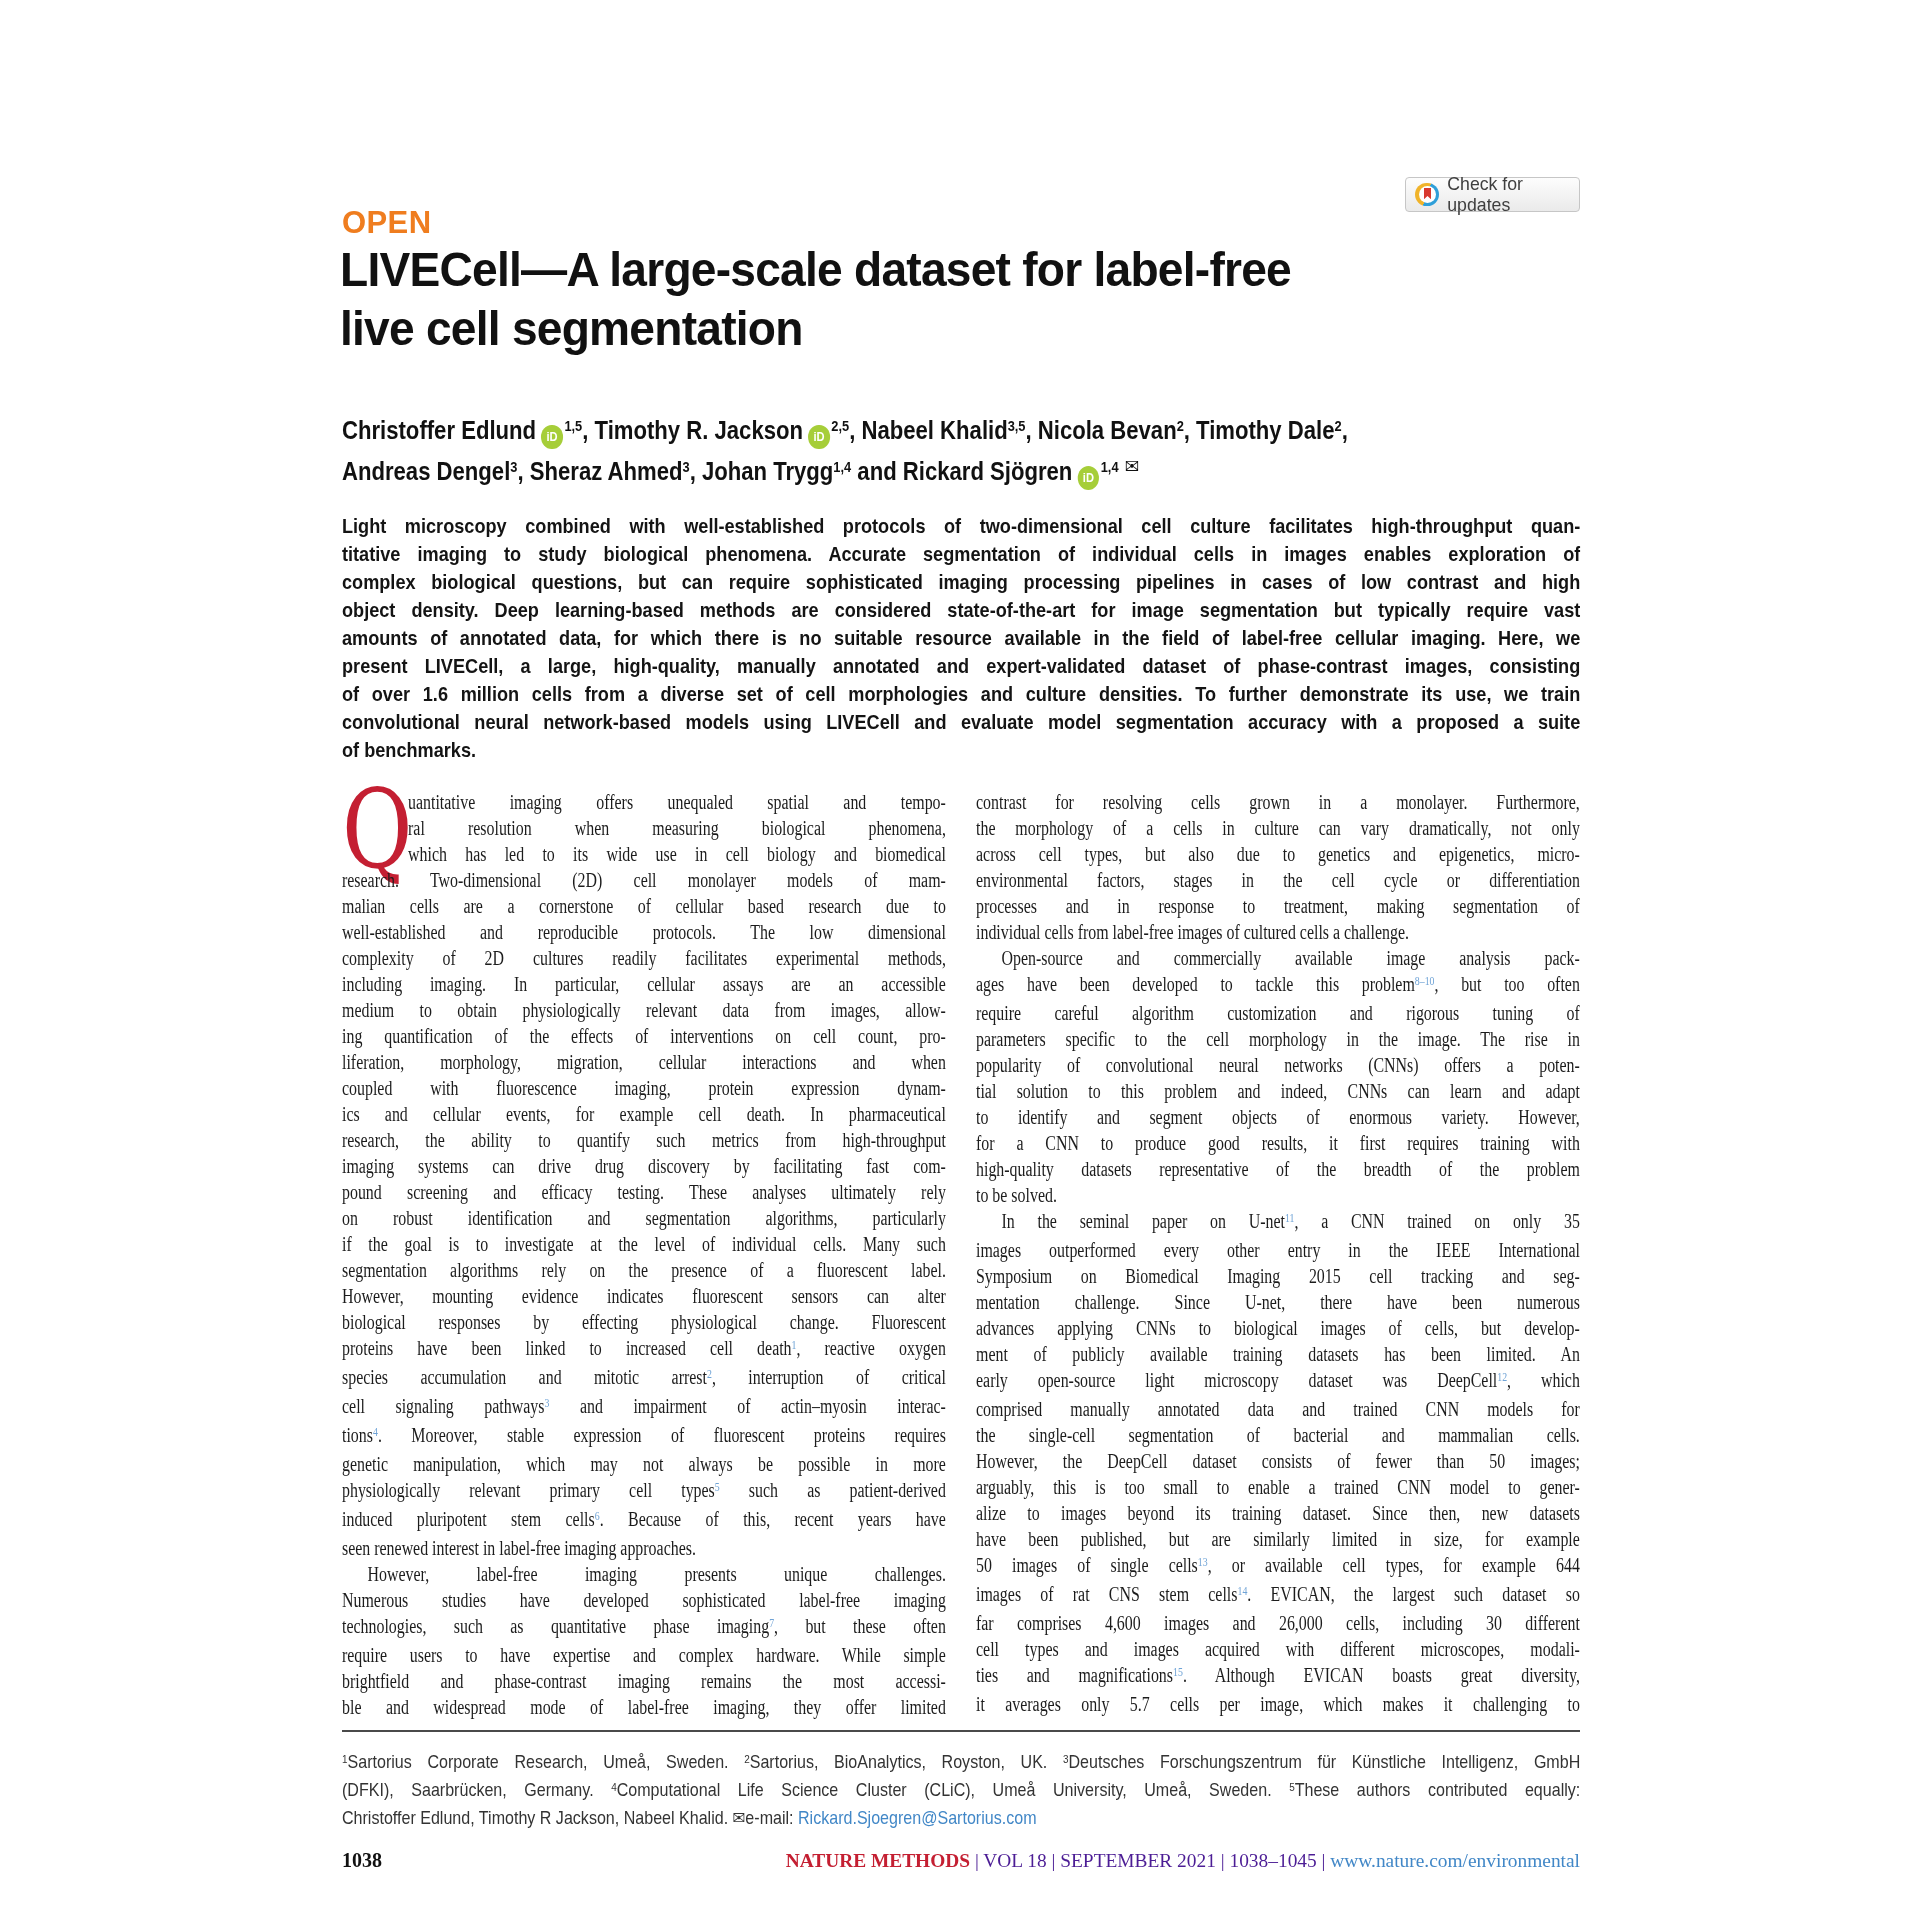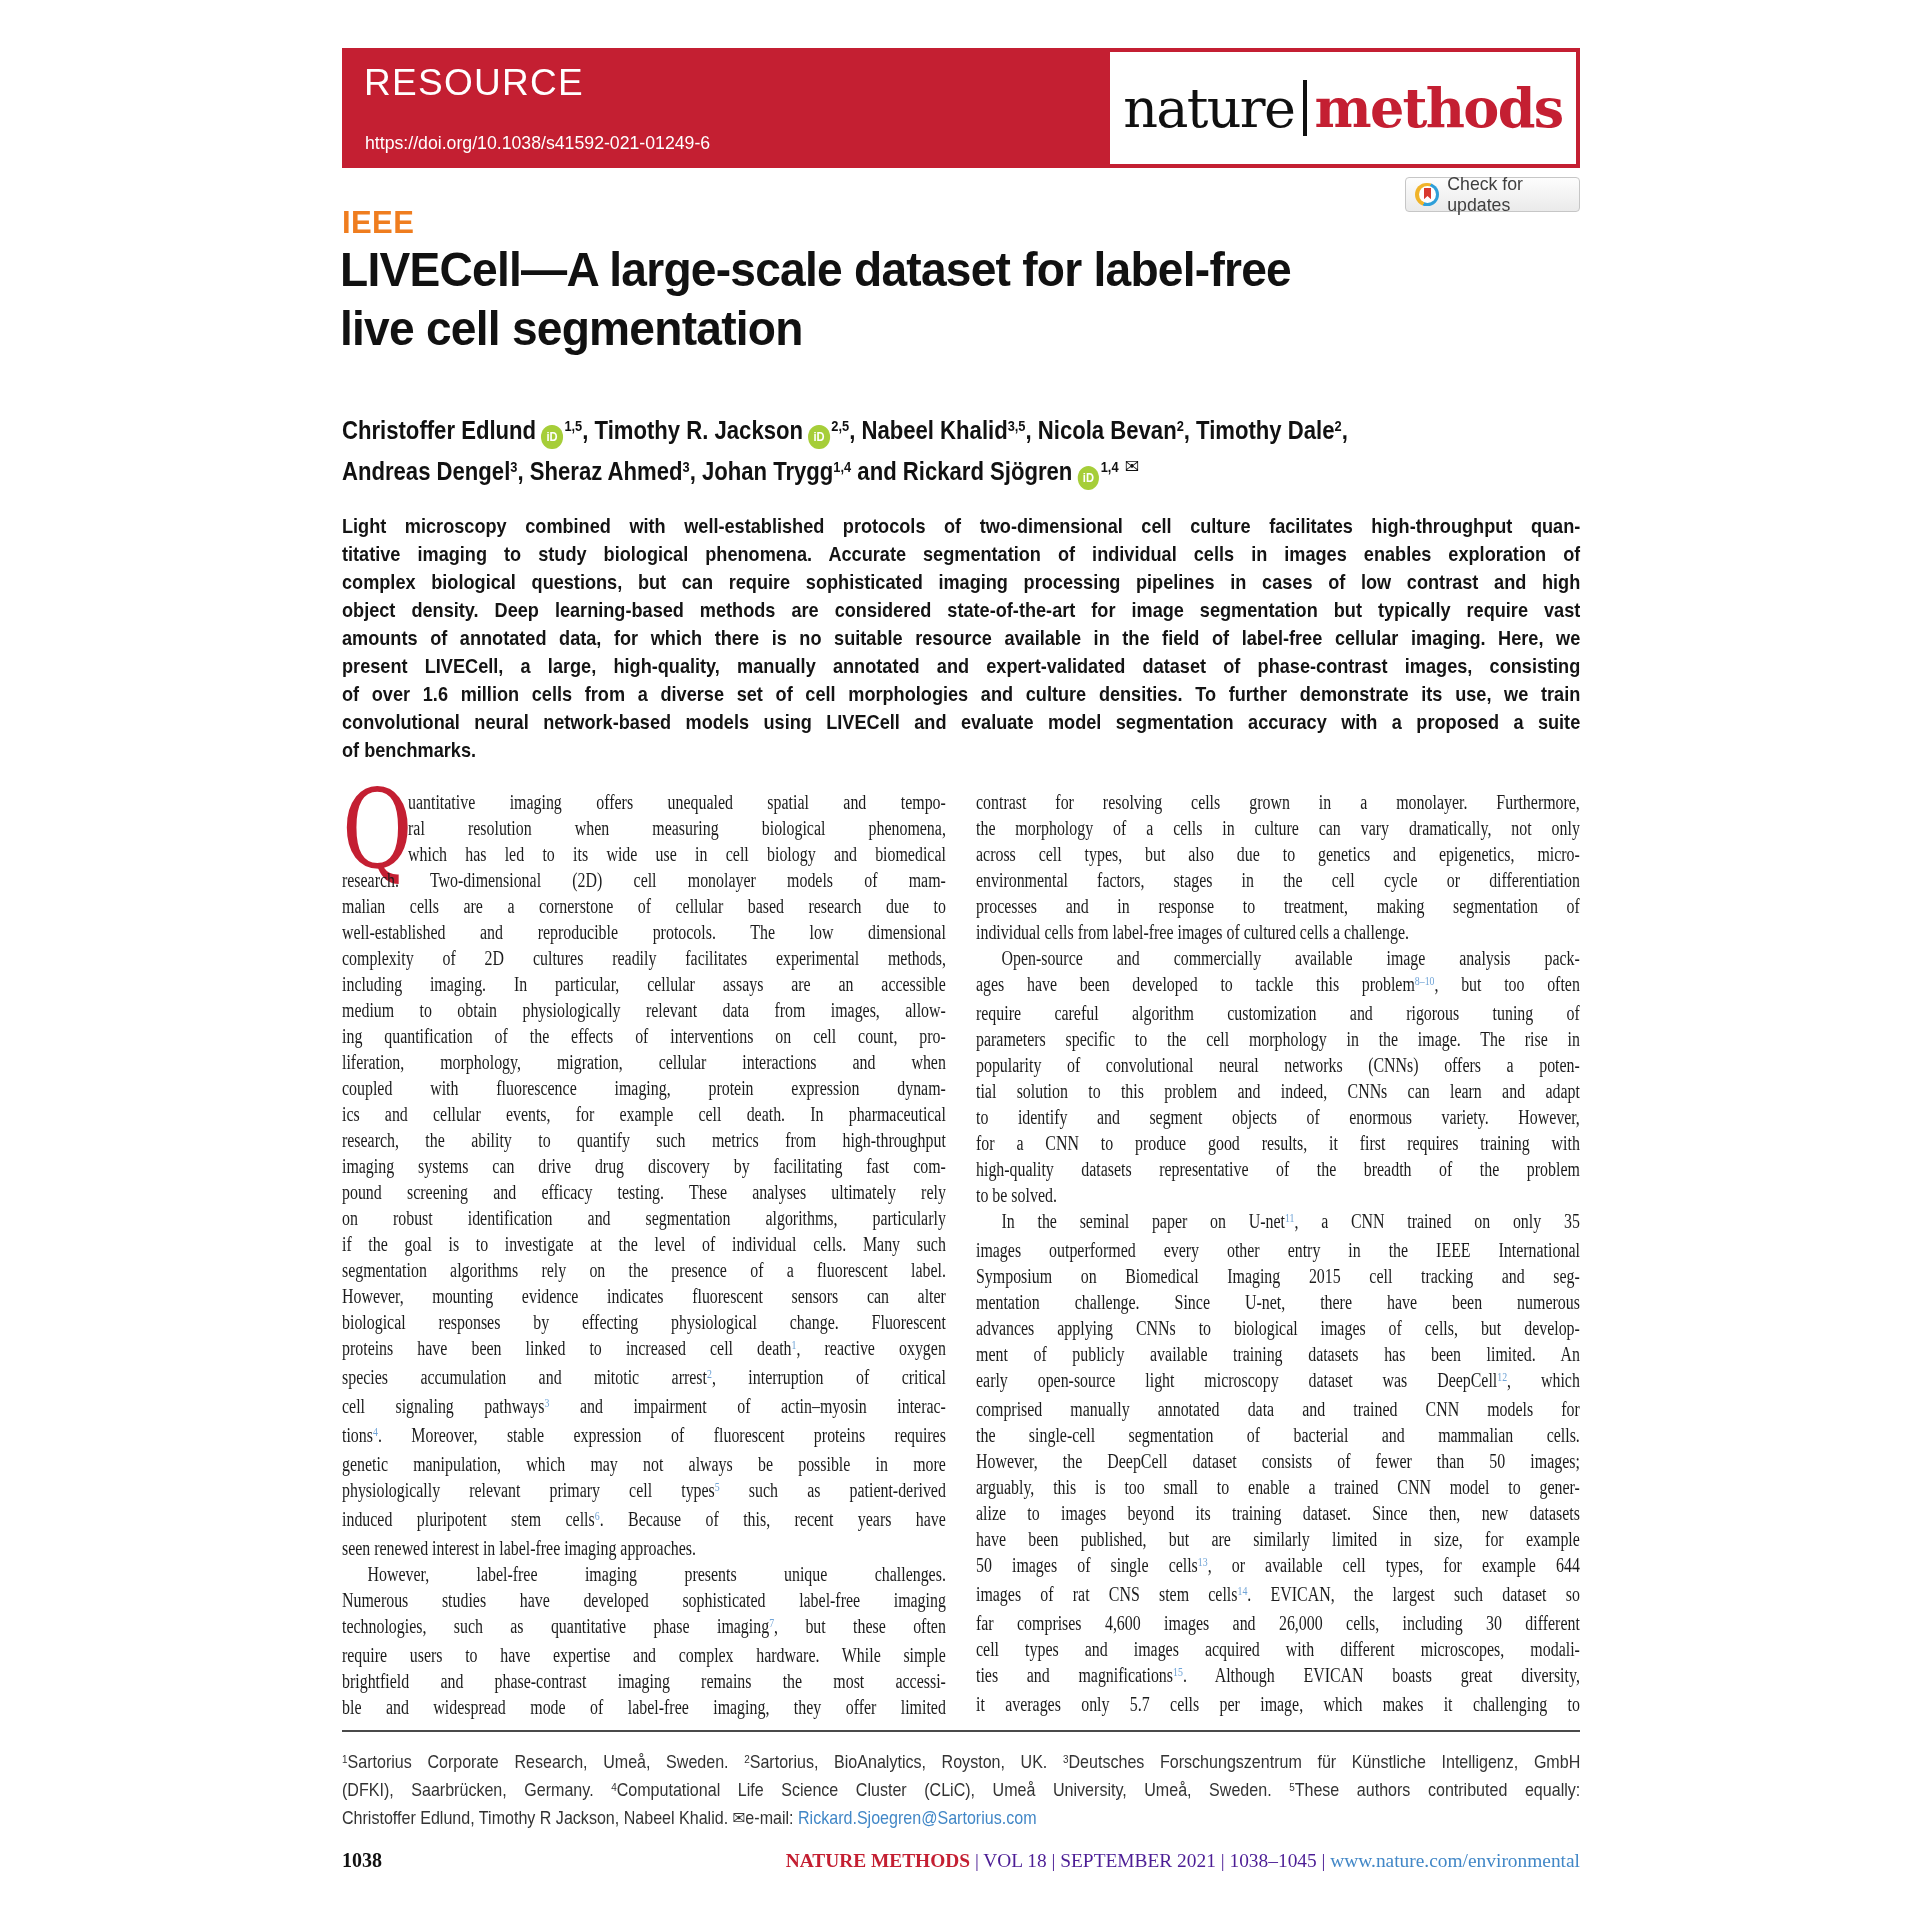--- a/index.html
+++ b/index.html
@@ -48,36 +48,27 @@
   .footer { position:absolute; left:342px; top:1849px; width:1238px; display:flex; justify-content:space-between; align-items:flex-end; font-size:19.4px;font-family:Liberation Serif, serif; }
   .page-number { font-weight:700; color:#111; font-size:20px; }
   .footer-journal { color:var(--brand-red); font-weight:700; }
   .footer-meta { color:#4c1d95; }
 </style>
 </head>
 <body>
 
 <div class="page" style="--brand-red: #c41f32; --open-orange: #ef7d1f; --orcid-green: #a6ce39; --ref-blue: #6fa3d6; --link-blue: #4187c7;">
 
-  <div class="banner">
-    <div class="banner-kicker">RESOURCE</div>
-    <div class="banner-doi">https://doi.org/10.1038/s41592-021-01249-6</div>
-    <div class="logo-box">
-      <span class="logo-nature">nature</span>
-      <span class="logo-bar"></span>
-      <span class="logo-methods">methods</span>
-    </div>
-  </div>
 
   <div class="check-badge">
     <span class="crossmark"></span>
     <span class="check-label">Check for updates</span>
   </div>
 
-  <div class="open-label">IEEE</div>
+  <div class="open-label">OPEN</div>
   <div class="title">
     <div>LIVECell—A large-scale dataset for label-free</div>
     <div>live cell segmentation</div>
   </div>
   <div class="authors">
       <div class="ln">Christoffer Edlund<span class="orcid-icon">iD</span><span class="sup">1,5</span>, Timothy R. Jackson<span class="orcid-icon">iD</span><span class="sup">2,5</span>, Nabeel Khalid<span class="sup">3,5</span>, Nicola Bevan<span class="sup">2</span>, Timothy Dale<span class="sup">2</span>,</div>
       <div class="ln">Andreas Dengel<span class="sup">3</span>, Sheraz Ahmed<span class="sup">3</span>, Johan Trygg<span class="sup">1,4</span> and Rickard Sjögren<span class="orcid-icon">iD</span><span class="sup">1,4</span> <span class="env">✉</span></div>
     </div>
 
   <div class="abstract">

